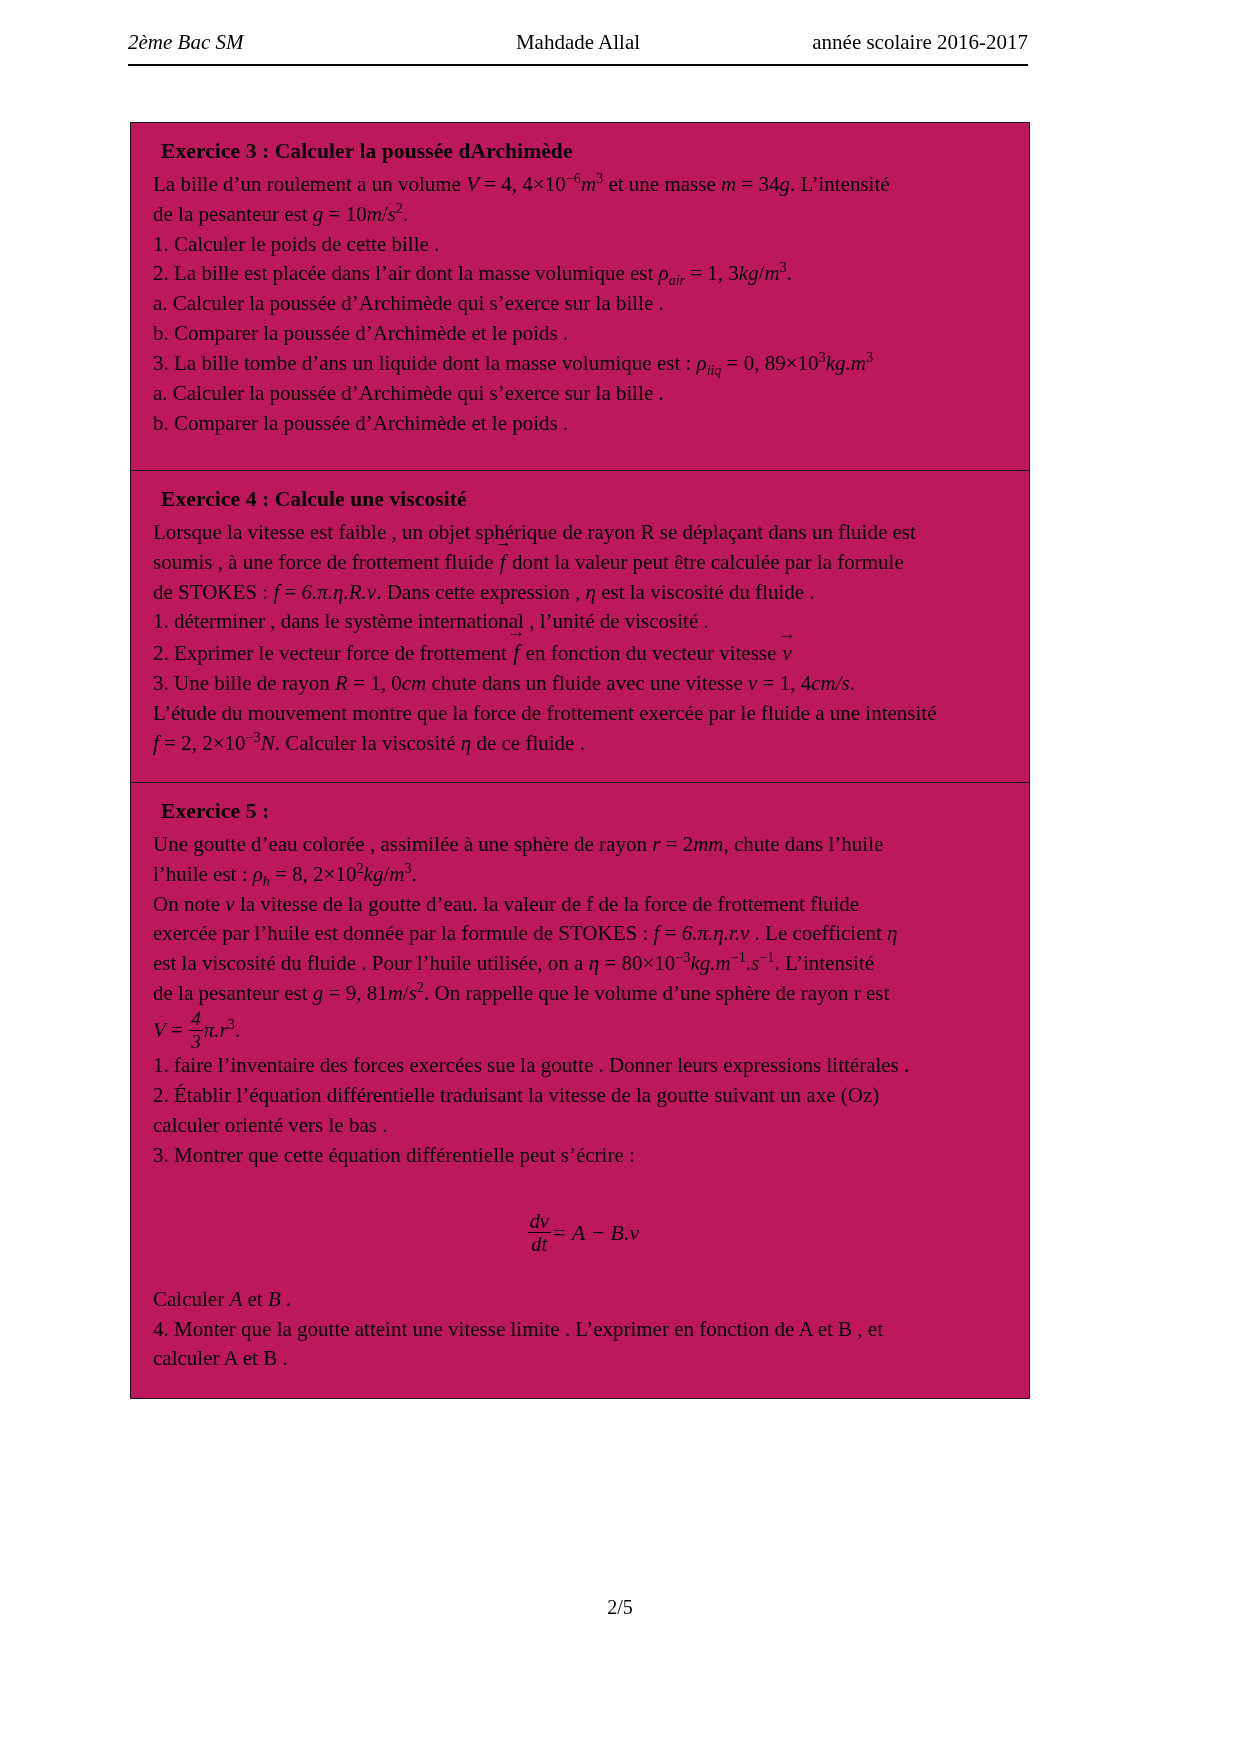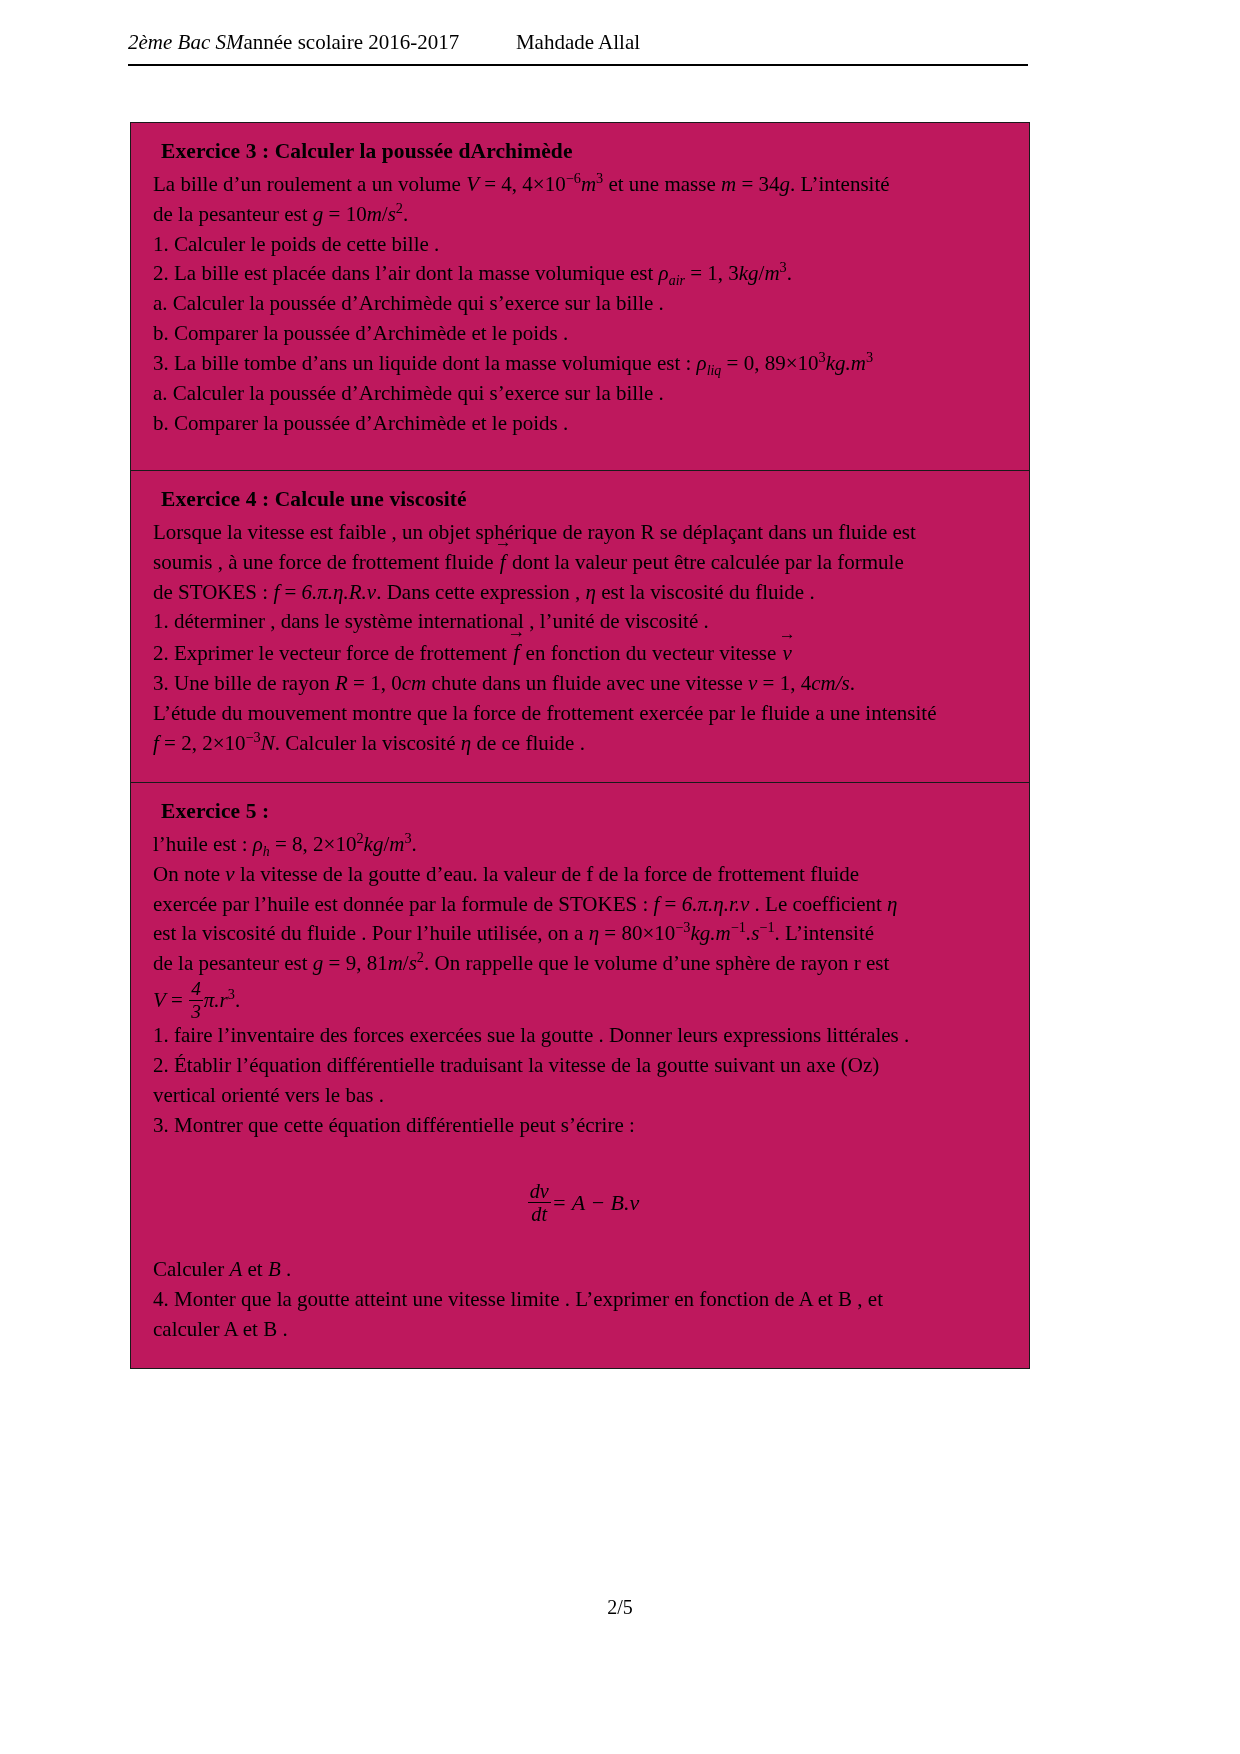--- a/index.html
+++ b/index.html
@@ -23,20 +23,21 @@
   }
 
   
   .header {
     position: absolute;
     left: 128px;
     top: 30px;
     width: 900px;
     display: flex;
     align-items: baseline;
+    justify-content: space-between;
     font-size: 21px;
   }
   .header-left {
     font-style: italic;
     white-space: nowrap;
   }
   .header-center {
     white-space: nowrap;
     position: absolute;
     left: 50%;
@@ -244,20 +245,24 @@
       <span class="mr">=</span>
       <span class="num">2, 2</span><span class="times">×</span><span class="num">10</span><sup class="e">−3</sup><span class="m">N</span><span>. Calculer la viscosité</span>
       <span class="m">η</span>
       <span>de ce fluide .</span></p>
     <div style="height:12px"></div>
   </div>
 
   <div class="exbox" id="exbox-5">
     <div class="ex-title">Exercice 5 :</div>
 
+    <p class="ex-para"><span>Une goutte d’eau colorée , assimilée à une sphère de rayon</span>
+      <span class="m">r</span>
+      <span class="mr">=</span>
+      <span class="num">2</span><span class="m">mm</span><span>, chute dans l’huile</span></p>
 
 
     <p class="ex-line"><span>l’huile est :</span>
       <span class="m">ρ</span><sub class="e">h</sub>
       <span class="mr">=</span>
       <span class="num">8, 2</span><span class="times">×</span><span class="num">10</span><sup class="e">2</sup><span class="m">kg</span><span class="mr">/</span><span class="m">m</span><sup class="e">3</sup><span>.</span></p>
 
     <p class="ex-para"><span>On note</span>
       <span class="m">v</span>
       <span>la vitesse de la goutte d’eau. la valeur de f de la force de frottement fluide</span></p>
@@ -278,21 +283,21 @@
       <span class="m">g</span>
       <span class="mr">=</span>
       <span class="num">9, 81</span><span class="m">m</span><span class="mr">/</span><span class="m">s</span><sup class="e">2</sup><span>. On rappelle que le volume d’une sphère de rayon r est</span></p>
 
     <p class="ex-line" style="line-height:1.9"><span class="m">V</span>
       <span class="mr">=</span>
       <span class="frac"><span class="top">4</span><span class="bar"></span><span class="bot">3</span></span><span class="m">π.r</span><sup class="e">3</sup><span>.</span></p>
 
     <p class="ex-line">1. faire l’inventaire des forces exercées sue la goutte . Donner leurs expressions littérales .</p>
     <p class="ex-para">2. Établir l’équation différentielle traduisant la vitesse de la goutte suivant un axe (Oz)</p>
-    <p class="ex-line">vertical orienté vers le bas .</p>
+    <p class="ex-line">calculer orienté vers le bas .</p>
     <p class="ex-line">3. Montrer que cette équation différentielle peut s’écrire :</p>
 
     <div class="display-eq"><span class="frac"><span class="top">dv</span><span class="bar"></span><span class="bot">dt</span></span><span class="m" style="font-style:italic">= A − B.v</span></div>
 
     <p class="ex-line"><span>Calculer</span>
       <span class="m">A</span>
       <span>et</span>
       <span class="m">B</span>
       <span>.</span></p>
 

